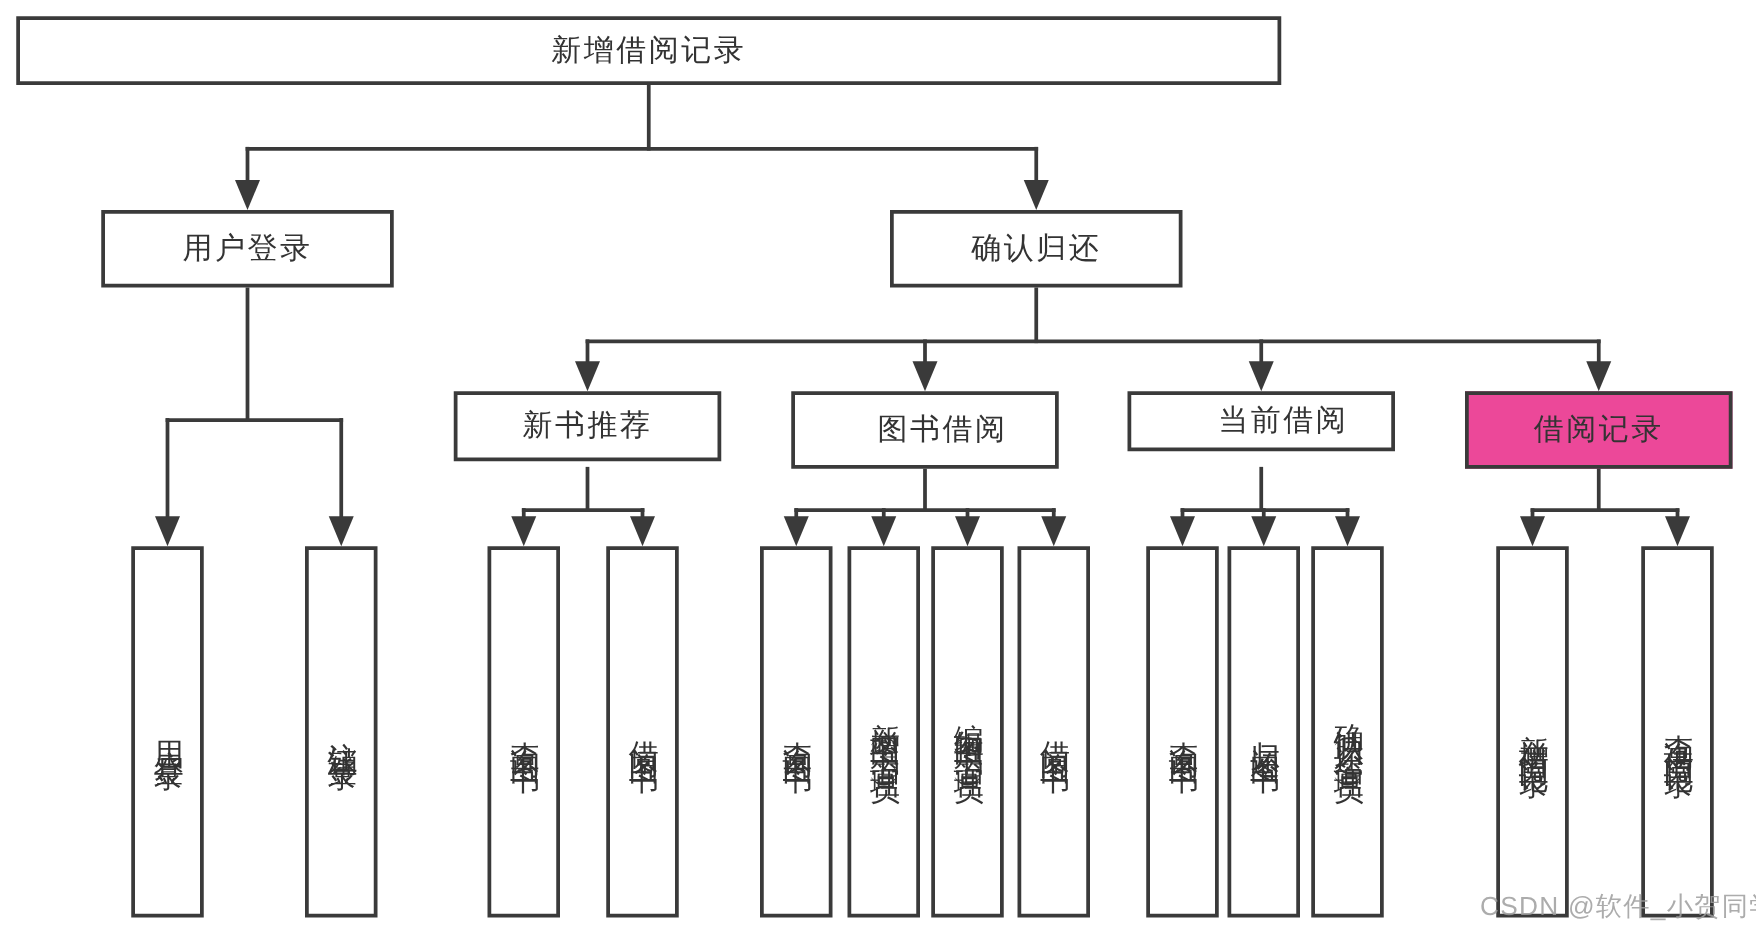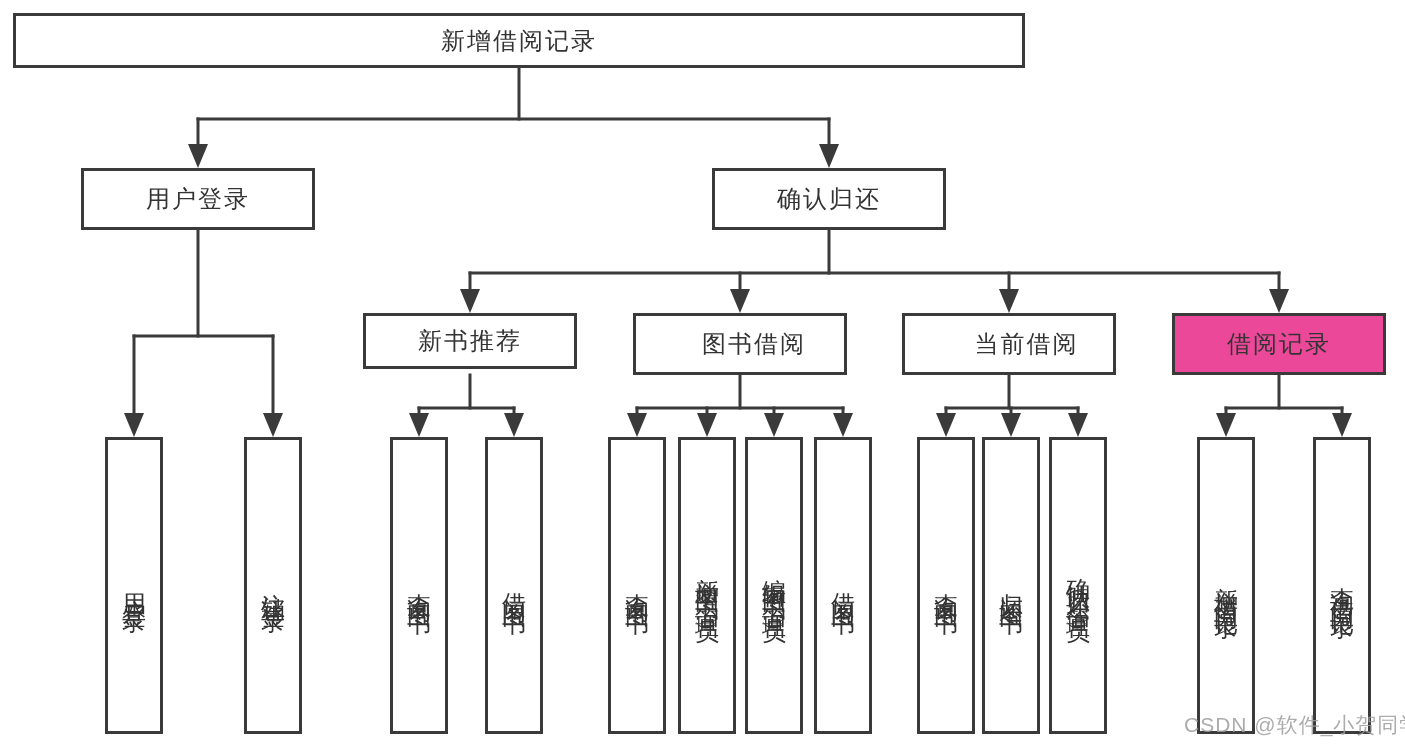--- a/index.html
+++ b/index.html
@@ -113,21 +113,21 @@
       <polygon points="1332,413 1352,413 1342,437" fill="#3a3a3a"></polygon>
     </svg>
   <div id="nodes">
       <div class="node h" style="left: 13px; top: 13px; width: 1012px; height: 55px; border-color: rgb(58, 58, 58); color: rgb(51, 51, 51); background: rgb(255, 255, 255);">新增借阅记录</div>
       <div class="node h" style="left: 81px; top: 168px; width: 234px; height: 62px; border-color: rgb(58, 58, 58); color: rgb(51, 51, 51); background: rgb(255, 255, 255);">用户登录</div>
       <div class="node h" style="left: 712px; top: 168px; width: 234px; height: 62px; border-color: rgb(58, 58, 58); color: rgb(51, 51, 51); background: rgb(255, 255, 255);">确认归还</div>
       <div class="node v" style="left: 105px; top: 437px; width: 58px; height: 297px; border-color: rgb(58, 58, 58); color: rgb(51, 51, 51); background: rgb(255, 255, 255);">用户登录</div>
       <div class="node v" style="left: 244px; top: 437px; width: 58px; height: 297px; border-color: rgb(58, 58, 58); color: rgb(51, 51, 51); background: rgb(255, 255, 255);">注销登录</div>
       <div class="node h" style="left: 363px; top: 313px; width: 214px; height: 56px; border-color: rgb(58, 58, 58); color: rgb(51, 51, 51); background: rgb(255, 255, 255);">新书推荐</div>
       <div class="node h" style="left: 633px; top: 313px; width: 214px; height: 62px; border-color: rgb(58, 58, 58); color: rgb(51, 51, 51); background: rgb(255, 255, 255); padding-left: 28px;">图书借阅</div>
-      <div class="node h" style="left: 902px; top: 313px; width: 214px; height: 62px; border-color: rgb(58, 58, 58); color: rgb(51, 51, 51); background: rgb(255, 255, 255); padding-left: 35px;">当前借阅</div>
+      <div class="node h" style="left: 902px; top: 313px; width: 214px; height: 48px; border-color: rgb(58, 58, 58); color: rgb(51, 51, 51); background: rgb(255, 255, 255); padding-left: 35px;">当前借阅</div>
       <div class="node h" style="left: 1172px; top: 313px; width: 214px; height: 62px; border-color: rgb(58, 58, 58); color: rgb(51, 51, 51); background: #ec4899;">借阅记录</div>
       <div class="node v" style="left: 390px; top: 437px; width: 58px; height: 297px; border-color: rgb(58, 58, 58); color: rgb(51, 51, 51); background: rgb(255, 255, 255);">查询图书</div>
       <div class="node v" style="left: 485px; top: 437px; width: 58px; height: 297px; border-color: rgb(58, 58, 58); color: rgb(51, 51, 51); background: rgb(255, 255, 255);">借阅图书</div>
       <div class="node v" style="left: 608px; top: 437px; width: 58px; height: 297px; border-color: rgb(58, 58, 58); color: rgb(51, 51, 51); background: rgb(255, 255, 255);">查询图书</div>
       <div class="node v" style="left: 678px; top: 437px; width: 58px; height: 297px; border-color: rgb(58, 58, 58); color: rgb(51, 51, 51); background: rgb(255, 255, 255);">新增图书（管理员）</div>
       <div class="node v" style="left: 745px; top: 437px; width: 58px; height: 297px; border-color: rgb(58, 58, 58); color: rgb(51, 51, 51); background: rgb(255, 255, 255);">编辑图书（管理员）</div>
       <div class="node v" style="left: 814px; top: 437px; width: 58px; height: 297px; border-color: rgb(58, 58, 58); color: rgb(51, 51, 51); background: rgb(255, 255, 255);">借阅图书</div>
       <div class="node v" style="left: 917px; top: 437px; width: 58px; height: 297px; border-color: rgb(58, 58, 58); color: rgb(51, 51, 51); background: rgb(255, 255, 255);">查询图书</div>
       <div class="node v" style="left: 982px; top: 437px; width: 58px; height: 297px; border-color: rgb(58, 58, 58); color: rgb(51, 51, 51); background: rgb(255, 255, 255);">归还图书</div>
       <div class="node v" style="left: 1049px; top: 437px; width: 58px; height: 297px; border-color: rgb(58, 58, 58); color: rgb(51, 51, 51); background: rgb(255, 255, 255);">确认归还（管理员）</div>

